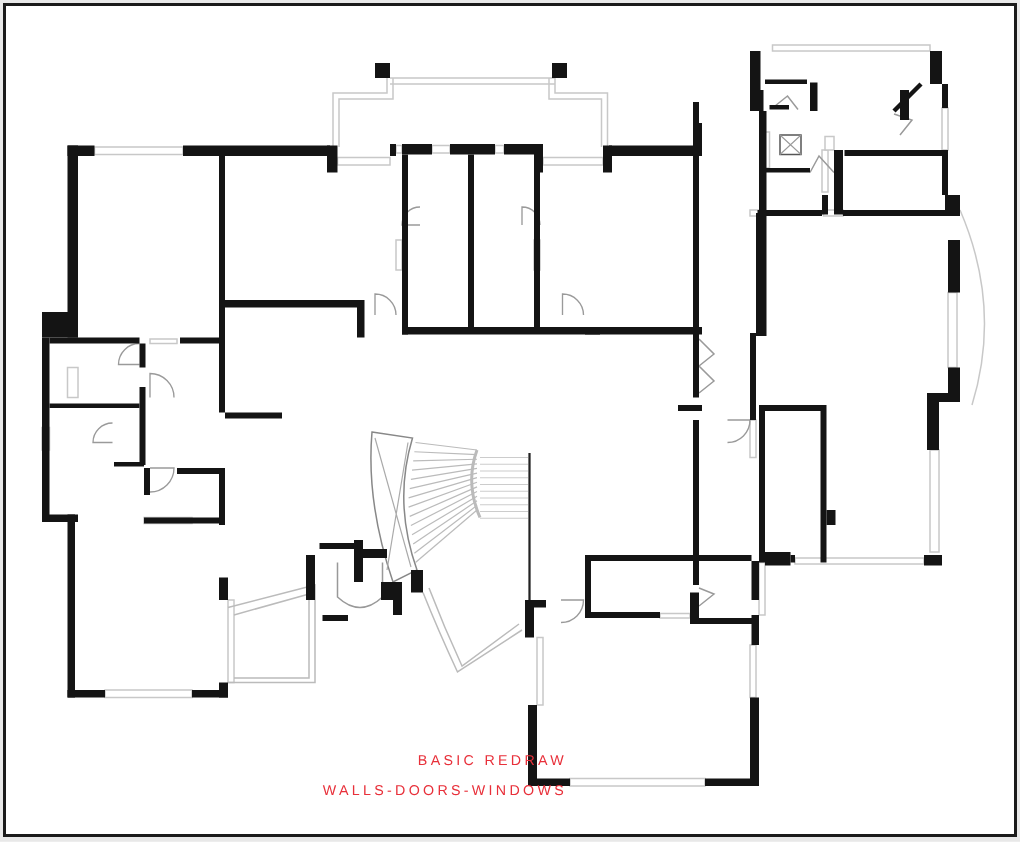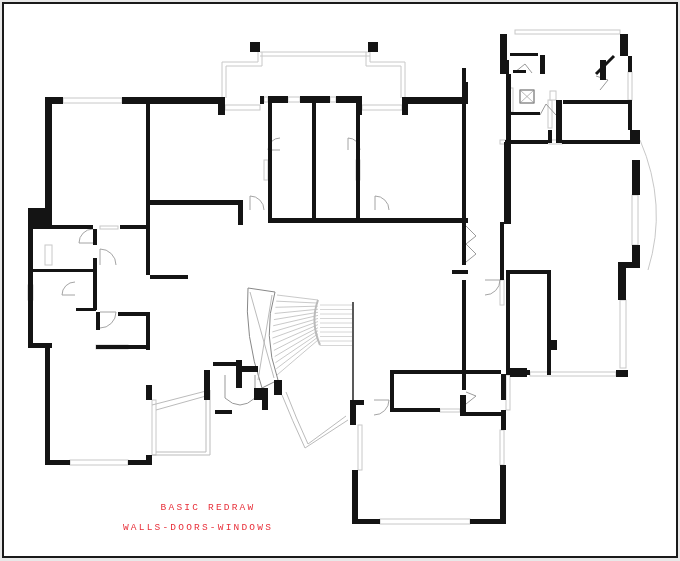--- a/index.html
+++ b/index.html
@@ -1,21 +1,21 @@
 <!DOCTYPE html>
 <html><head>
 <meta charset="utf-8">
 <style>
   html, body { margin: 0; padding: 0; background: #e8e8e8; }
   body { width: 680px; height: 561px; position: relative; overflow: hidden; font-family: "DejaVu Sans", sans-serif; }
   .frame { position: absolute; left: 2px; top: 2px; width: 672px; height: 552px; background: #fff; border: 2px solid #1a1a1a; }
   svg.plan { position: absolute; left: 0; top: 0; }
-  .caption { position: absolute; left: 0; width: 100%; text-align: center; color: #e8303a; font-family: Liberation Mono, monospace; font-size: 9.5px; letter-spacing: 2.2px; }
+  .caption { position: absolute; left: 0; width: 100%; text-align: right; color: #e8303a; font-family: Liberation Sans, sans-serif; font-size: 9.5px; letter-spacing: 2.2px; }
   .cap1 { left: 38px; width: 340px; top: 502px; }
-  .cap2 { left: 28px; width: 340px; top: 522px; }
+  .cap2 { left: 38px; width: 340px; top: 522px; }
 </style>
 </head>
 <body>
 
 <div class="frame"></div>
 
 <svg class="plan" id="plan" width="680" height="561" viewBox="0 0 680 561">
     <rect x="63" y="98" width="59" height="5" fill="#fff" stroke="#c8c8c8" stroke-width="1"></rect>
     <rect x="264" y="97" width="4" height="5" fill="#fff" stroke="#c8c8c8" stroke-width="1"></rect>
     <rect x="288" y="97" width="12" height="5" fill="#fff" stroke="#c8c8c8" stroke-width="1"></rect>

